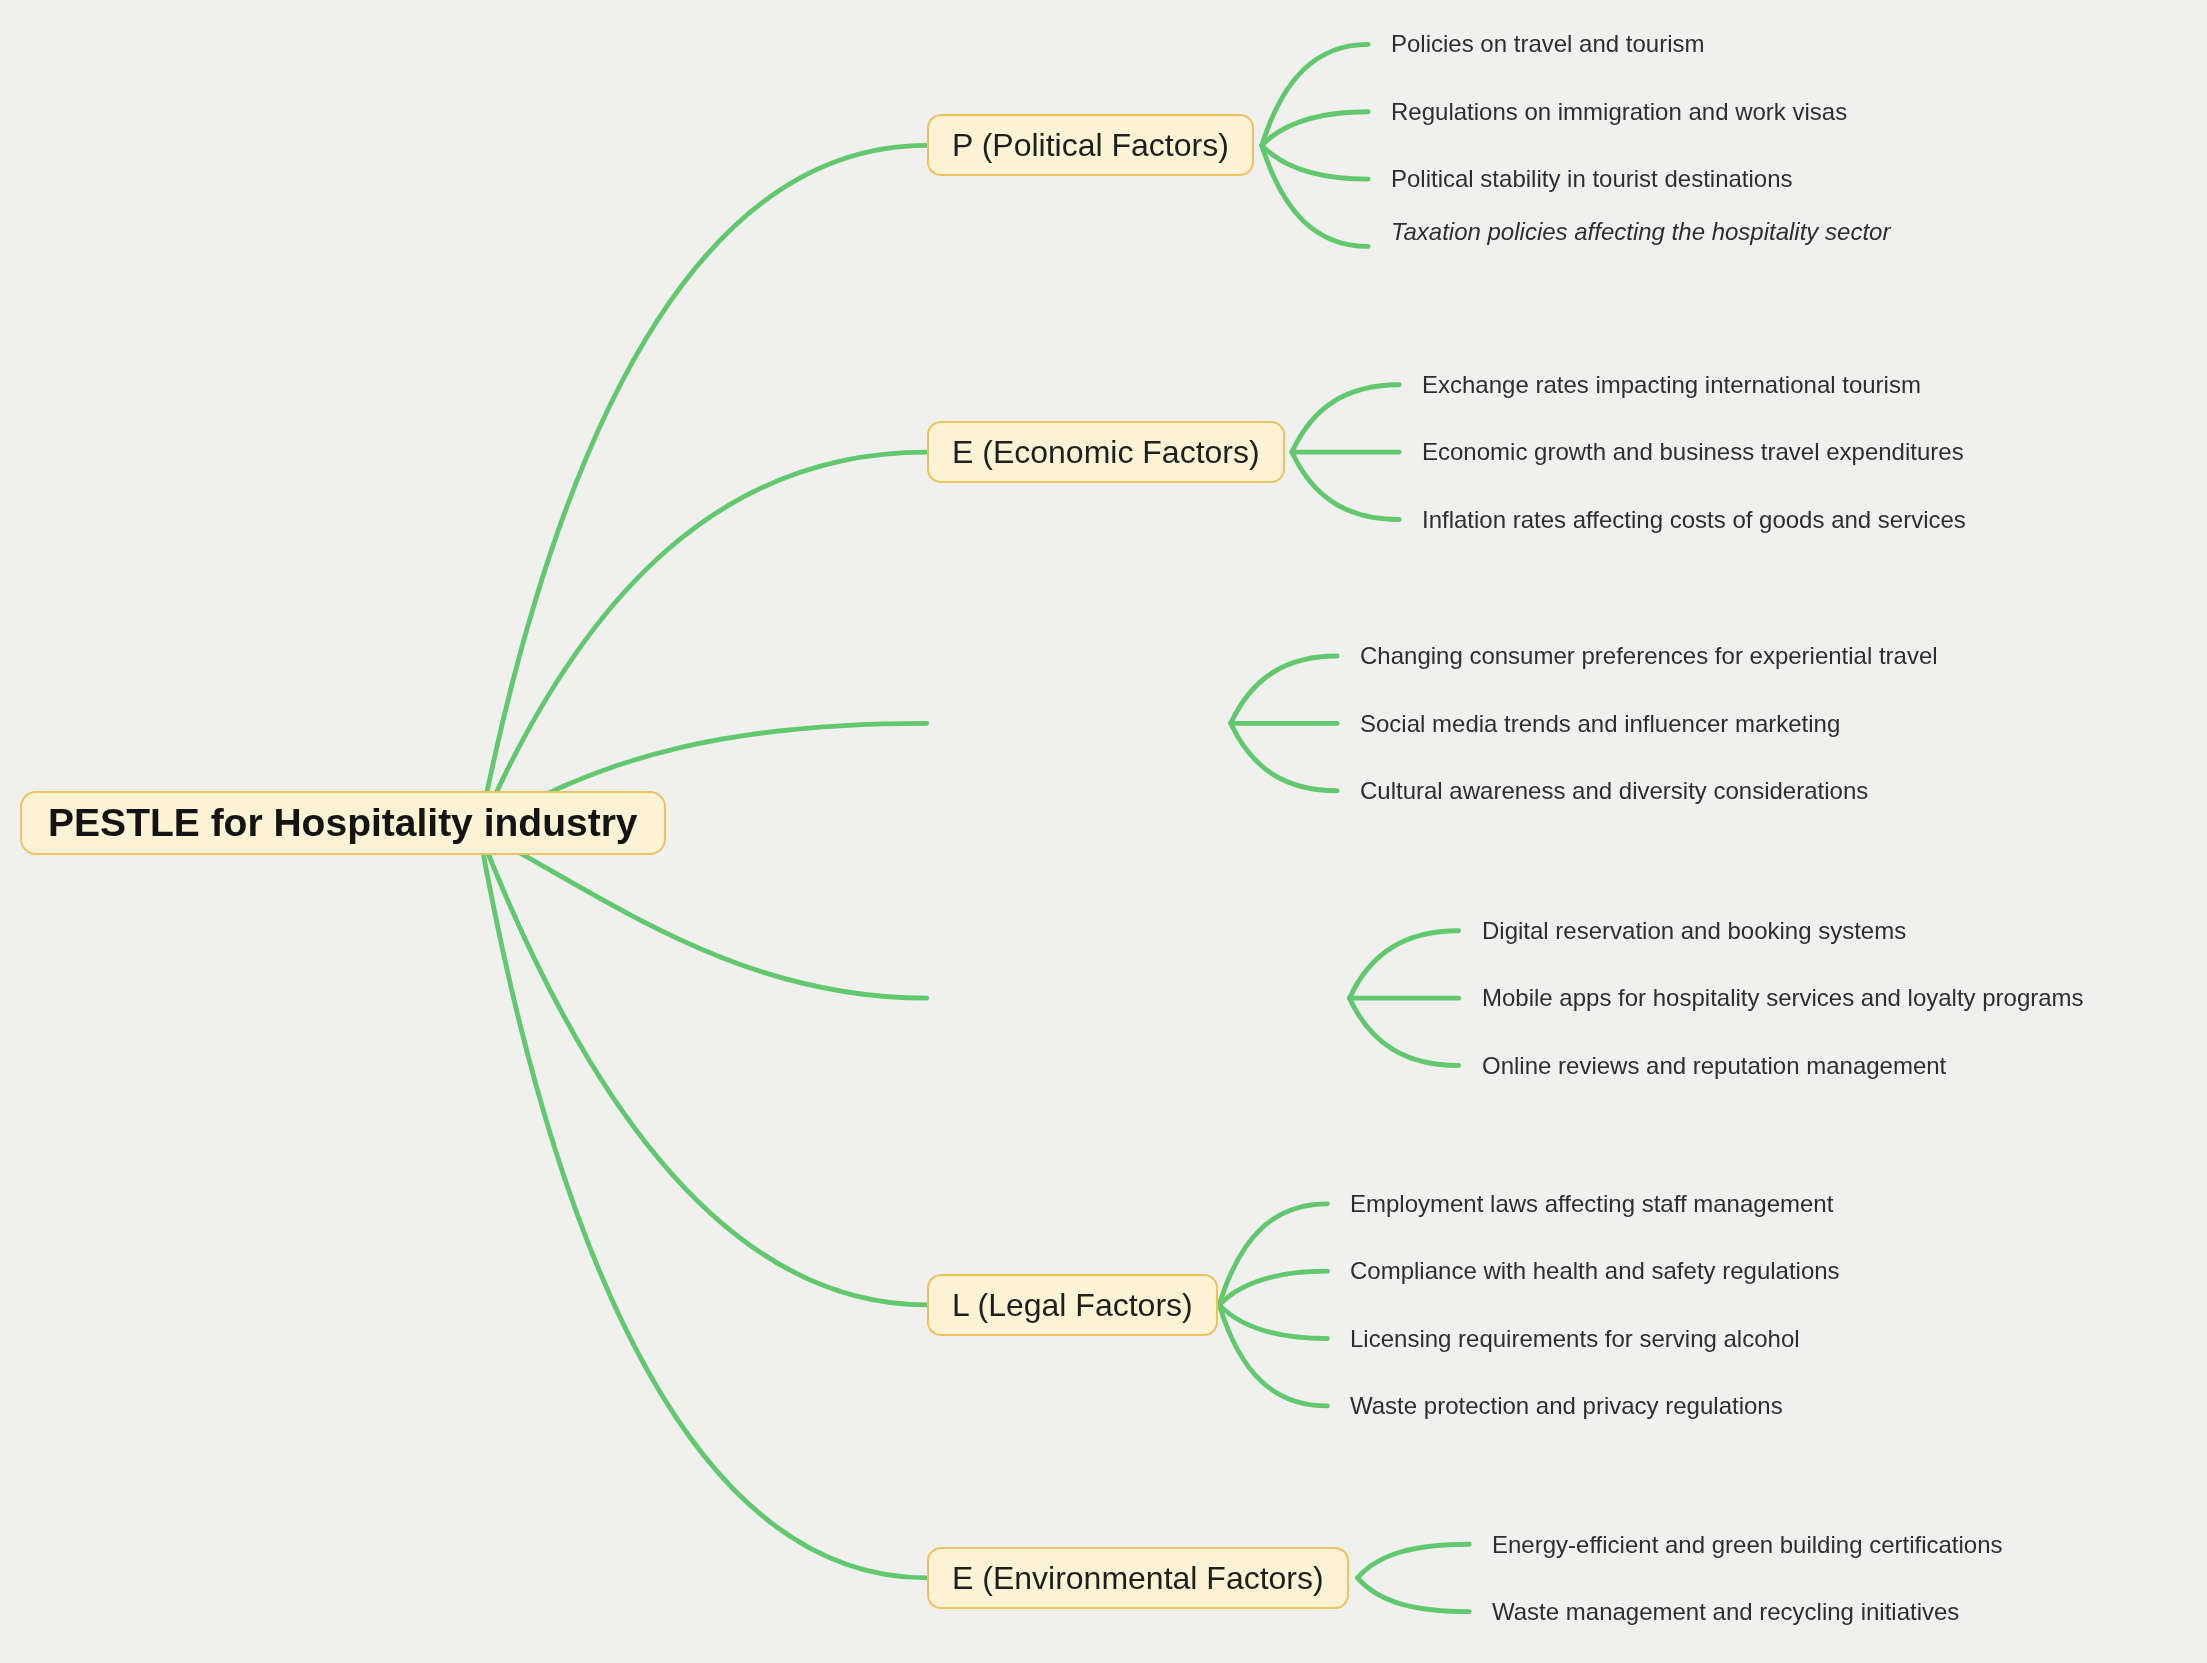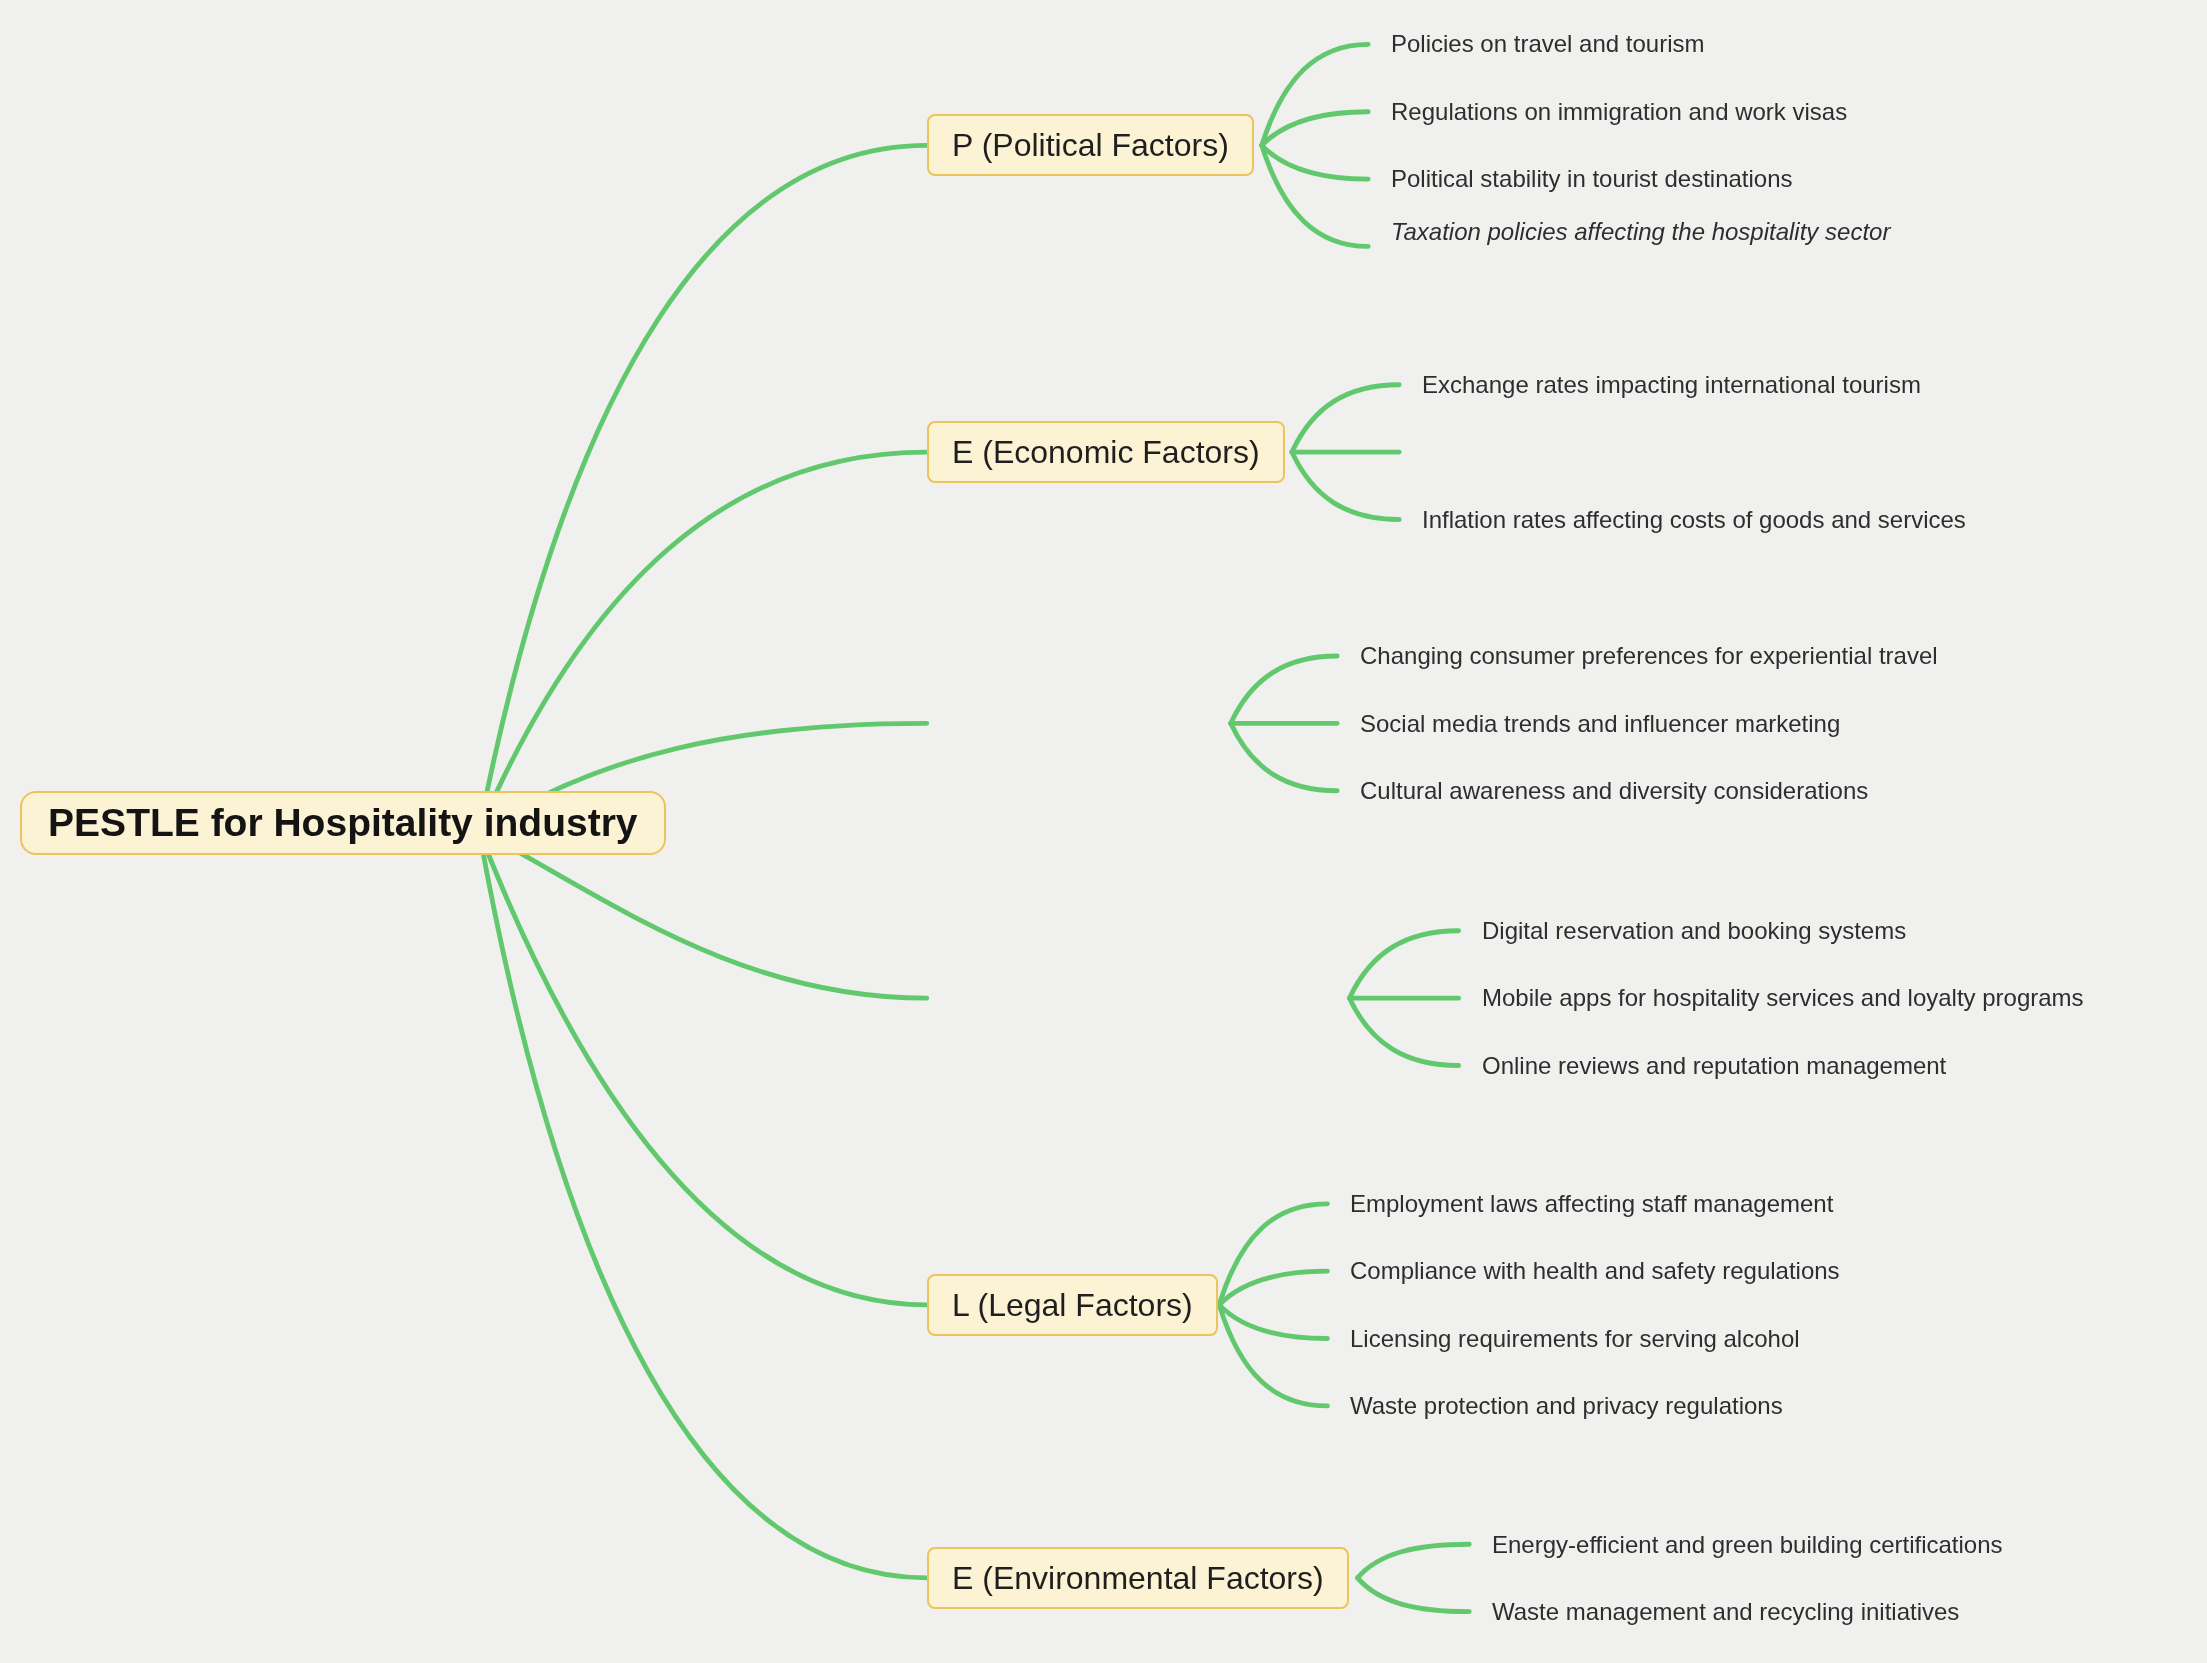--- a/index.html
+++ b/index.html
@@ -47,21 +47,20 @@
     font-weight: bold;
     border-radius: 16px;
     color: #141414;
   }
 
   .node.branch {
     left: 927px;
     height: 62px;
     padding: 0 23px;
     font-size: 32px;
-    border-radius: 8px;
   }
 
   .leaf {
     position: absolute;
     transform: translateY(-50%);
     white-space: nowrap;
     font-size: 24px;
     color: #2e2e2e;
   }
 </style>
@@ -125,20 +124,21 @@
   <div class="node branch" style="top:421px;">E (Economic Factors)</div>
   <div class="node branch" style="top:1274px;">L (Legal Factors)</div>
   <div class="node branch" style="top:1547px;">E (Environmental Factors)</div>
 
   <div class="leaf" style="left:1391px; top:44px;">Policies on travel and tourism</div>
   <div class="leaf" style="left:1391px; top:112px;">Regulations on immigration and work visas</div>
   <div class="leaf" style="left:1391px; top:179px;">Political stability in tourist destinations</div>
   <div class="leaf" style="left:1391px; top:232px;font-style:italic;">Taxation policies affecting the hospitality sector</div>
 
   <div class="leaf" style="left:1422px; top:385px;">Exchange rates impacting international tourism</div>
+  <div class="leaf" style="left:1422px; top:452px;">Economic growth and business travel expenditures</div>
   <div class="leaf" style="left:1422px; top:520px;">Inflation rates affecting costs of goods and services</div>
 
   <div class="leaf" style="left:1360px; top:656px;">Changing consumer preferences for experiential travel</div>
   <div class="leaf" style="left:1360px; top:724px;">Social media trends and influencer marketing</div>
   <div class="leaf" style="left:1360px; top:791px;">Cultural awareness and diversity considerations</div>
 
   <div class="leaf" style="left:1482px; top:931px;">Digital reservation and booking systems</div>
   <div class="leaf" style="left:1482px; top:998px;">Mobile apps for hospitality services and loyalty programs</div>
   <div class="leaf" style="left:1482px; top:1066px;">Online reviews and reputation management</div>
 

